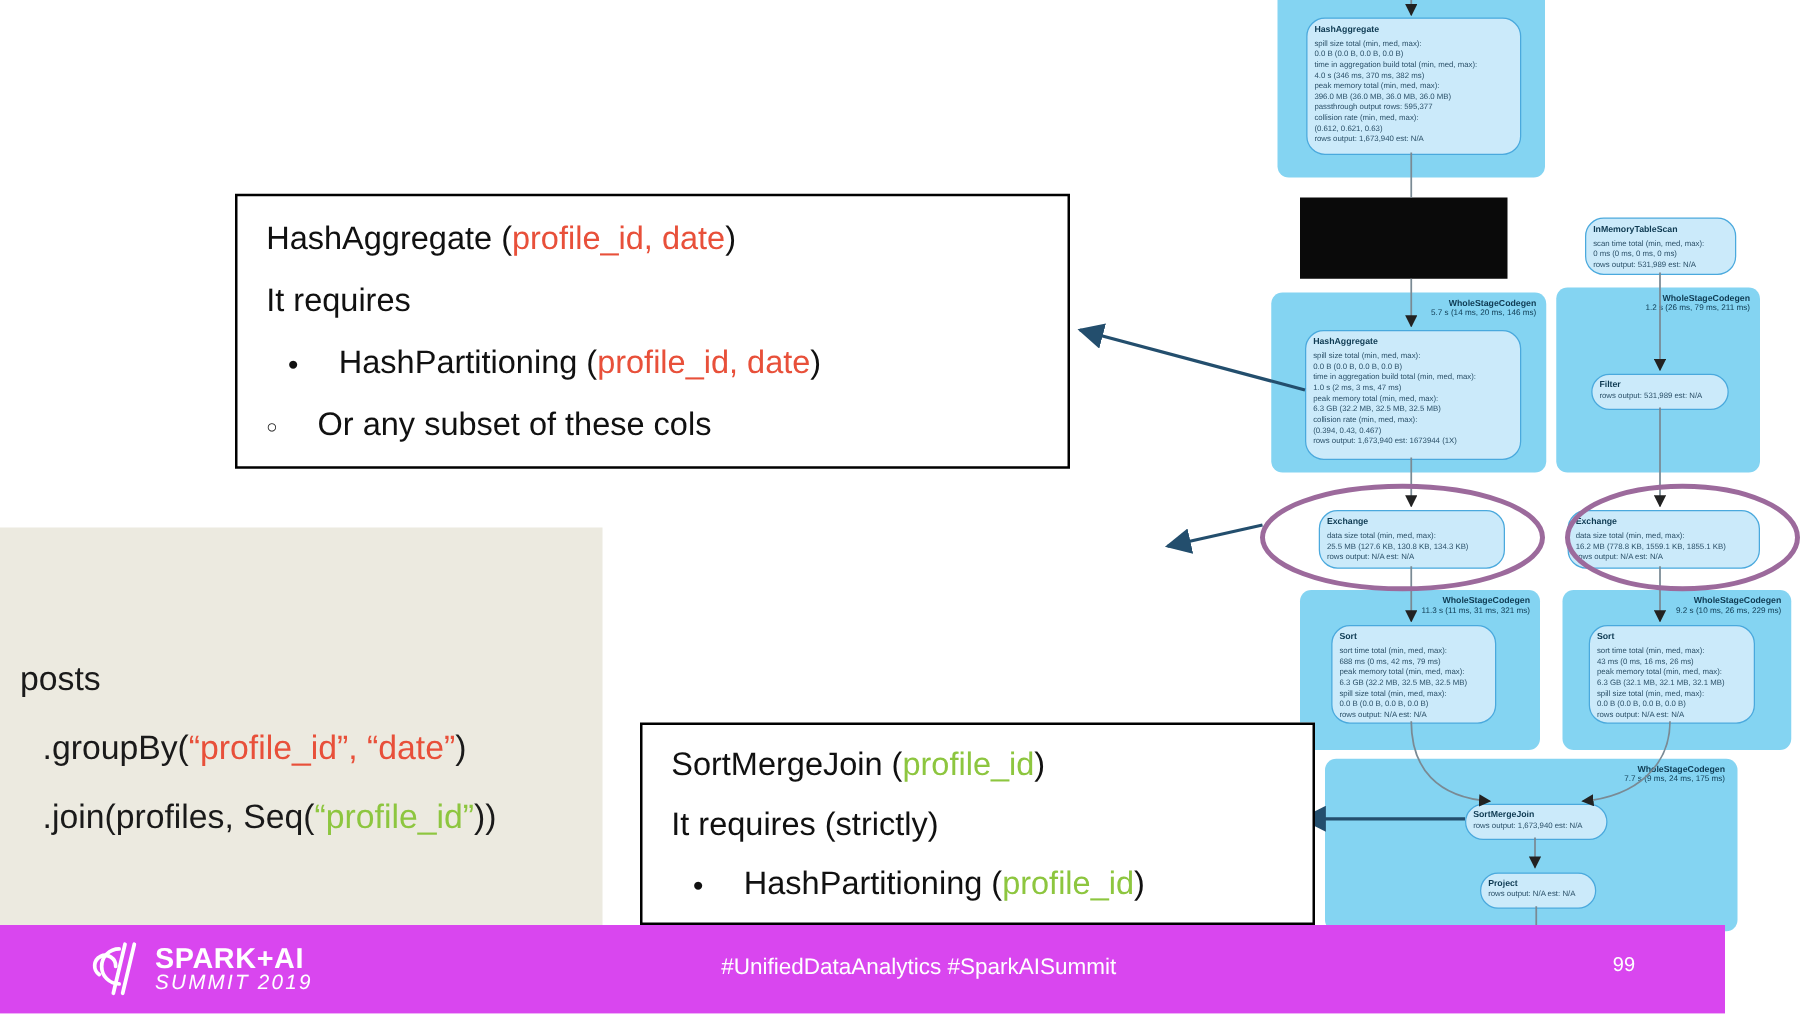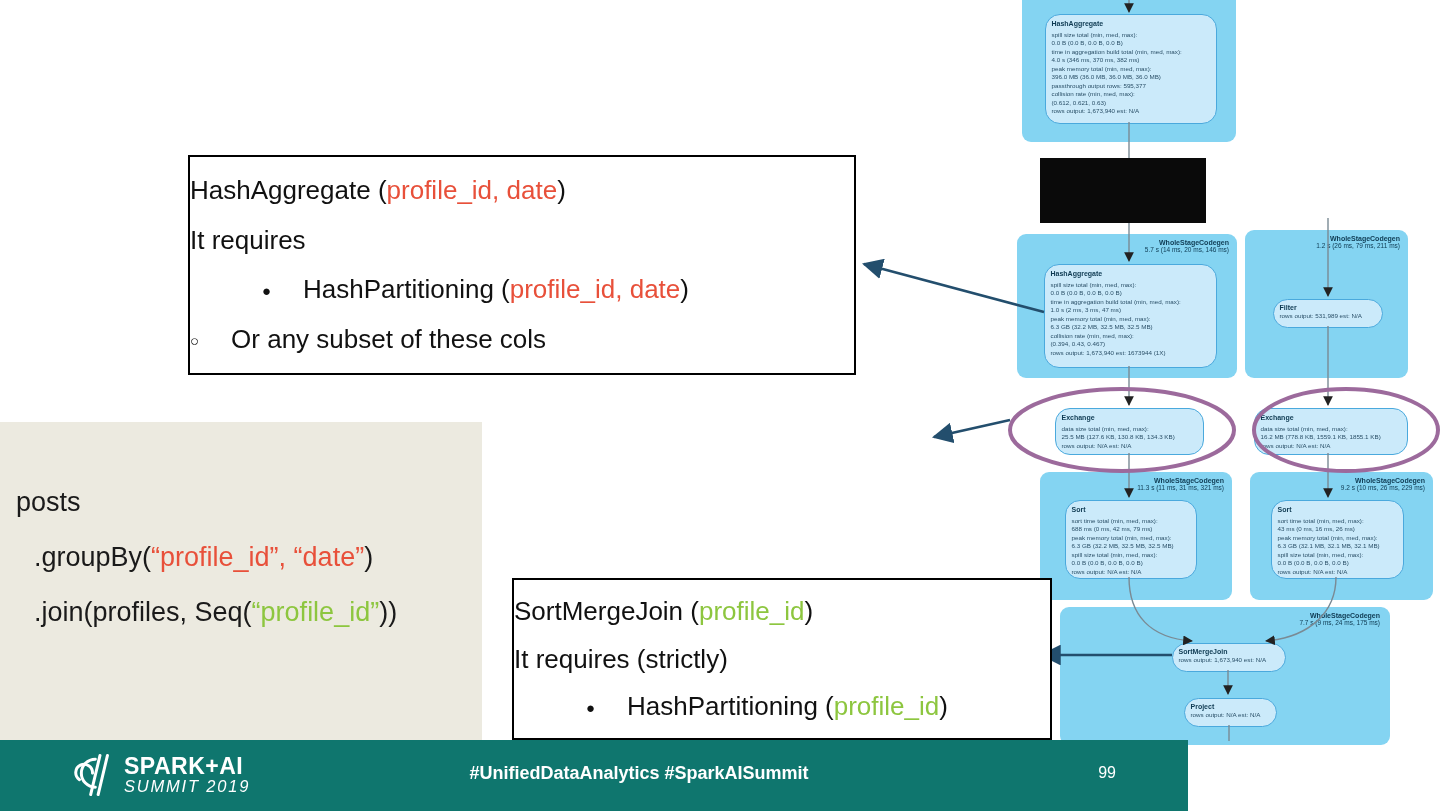--- a/index.html
+++ b/index.html
@@ -17,41 +17,41 @@
        transform-origin:top right;text-align:right;color:#0E3A52;z-index:2;}
   .wscn{font-size:14px;font-weight:bold;}
   .wsct{font-size:13px;}
   .redact{position:absolute;left:1040px;top:158px;width:166px;height:65px;background:#0A0A0A;z-index:3;}
   .overlay{position:absolute;left:0;top:0;width:1440px;height:811px;z-index:4;pointer-events:none;}
 
   
   .abox{position:absolute;background:#fff;border:2px solid #000;box-sizing:border-box;
         display:flex;flex-direction:column;justify-content:space-evenly;
         font-size:26px;color:#111;z-index:5;}
-  .aline{padding-left:0;white-space:nowrap;}
-  .indent1{padding-left:72px;}
+  .aline{padding-left:23px;white-space:nowrap;}
+  .indent1{padding-left:40px;}
   .indent2{}
   .bull{font-size:15px;margin-right:32px;vertical-align:2px;}
   .red{color:#E8503A;}
   .green{color:#8DC63F;}
 
   
   .code{position:absolute;left:0;top:422px;width:482px;height:372px;background:#ECEAE0;
-        font-size:27px;color:#1A1A1A;box-sizing:border-box;padding-top:65px;z-index:1;}
+        font-size:27px;color:#1A1A1A;box-sizing:border-box;padding-top:106px;z-index:1;}
   .cline{padding-left:16px;margin-bottom:24px;white-space:nowrap;}
   .cline.ind{padding-left:34px;}
 
   
-  .footer{position:absolute;left:0;bottom:0;width:1188px;height:71px;background:#0f766e;z-index:20;}
+  .footer{position:absolute;left:0;bottom:0;width:1380px;height:71px;background:#d946ef;z-index:20;}
   .logo{position:absolute;left:58px;top:9px;display:flex;align-items:center;color:#fff;}
   .logotext{margin-left:10px;line-height:1.05;}
   .logol1{font-size:23px;font-weight:800;letter-spacing:0.5px;}
   .logol2{font-size:16.5px;font-weight:500;letter-spacing:1.8px;font-style:italic;}
   .hashtags{position:absolute;left:calc(50% + 45px);transform:translateX(-50%);top:23px;
-            color:#fff;font-weight:bold;font-size:18px;white-space:nowrap;}
+            color:#fff;font-weight:normal;font-size:18px;white-space:nowrap;}
   .pagenum{position:absolute;right:72px;top:24px;color:#fff;font-weight:normal;font-size:16px;}
 </style>
 </head>
 <body>
 
 <div class="slide">
 
   <div class="dagc" style="left:1022px;top:-10px;width:214px;height:152px;"></div>
   <div class="dagc" style="left:1017px;top:234px;width:220px;height:144px;">
     <div class="wsc">
@@ -90,20 +90,28 @@
     <div class="nb">spill size total (min, med, max):
 0.0 B (0.0 B, 0.0 B, 0.0 B)
 time in aggregation build total (min, med, max):
 4.0 s (346 ms, 370 ms, 382 ms)
 peak memory total (min, med, max):
 396.0 MB (36.0 MB, 36.0 MB, 36.0 MB)
 passthrough output rows: 595,377
 collision rate (min, med, max):
 (0.612, 0.621, 0.63)
 rows output: 1,673,940 est: N/A</div>
+      </div>
+  </div>
+  <div class="dnode" style="left:1268px;top:174px;width:119px;height:44px;">
+    <div class="nwrap">
+        <div class="nt">InMemoryTableScan</div>
+    <div class="nb">scan time total (min, med, max):
+0 ms (0 ms, 0 ms, 0 ms)
+rows output: 531,989 est: N/A</div>
       </div>
   </div>
   <div class="dnode" style="left:1044px;top:264px;width:171px;height:102px;">
     <div class="nwrap">
         <div class="nt">HashAggregate</div>
     <div class="nb">spill size total (min, med, max):
 0.0 B (0.0 B, 0.0 B, 0.0 B)
 time in aggregation build total (min, med, max):
 1.0 s (2 ms, 3 ms, 47 ms)
 peak memory total (min, med, max):

